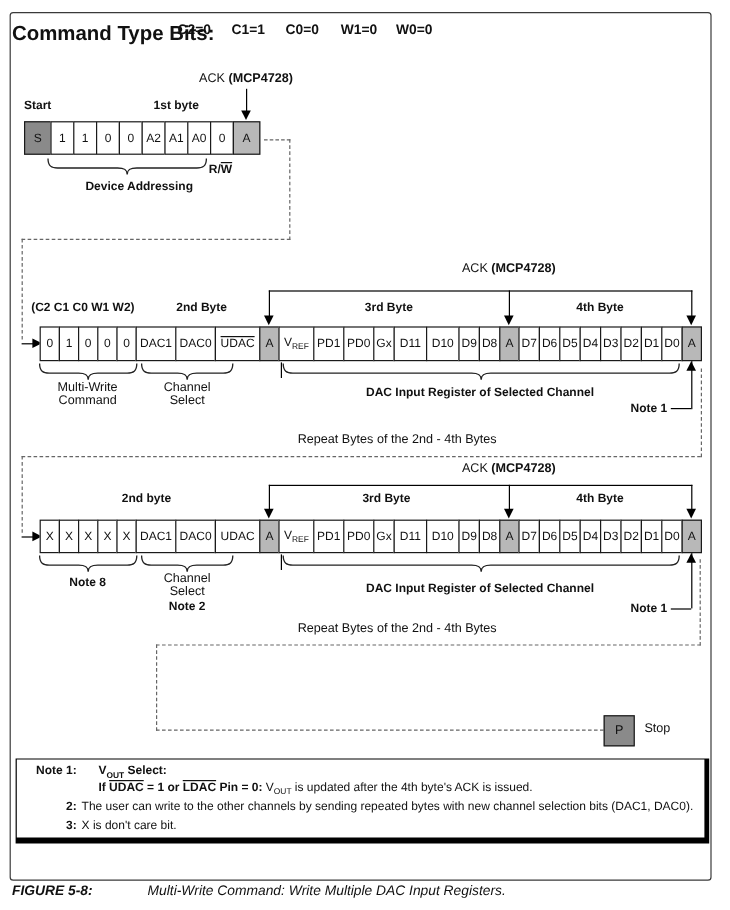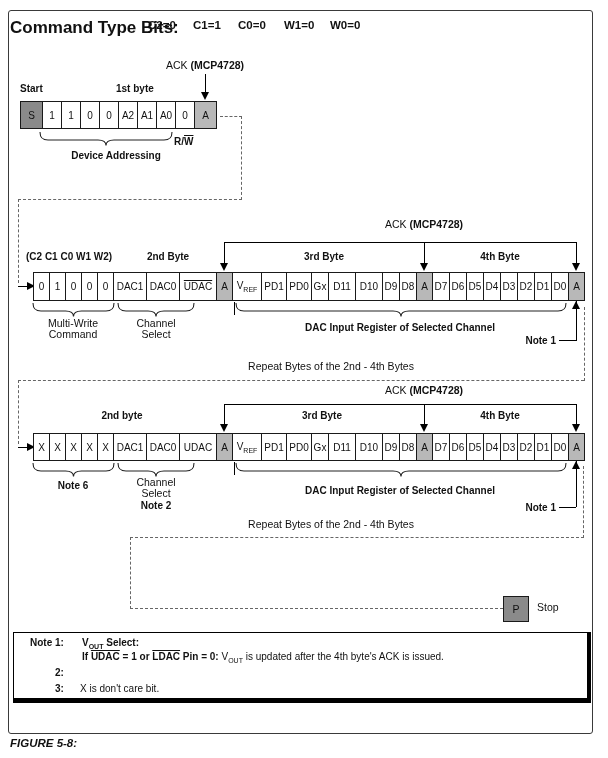--- a/index.html
+++ b/index.html
@@ -51,21 +51,21 @@
   <div class="lbl" style="left:193px;top:19px;font-size:11.5px">C1=1</div>
   <div class="lbl" style="left:238px;top:19px;font-size:11.5px">C0=0</div>
   <div class="lbl" style="left:284px;top:19px;font-size:11.5px">W1=0</div>
   <div class="lbl" style="left:330px;top:19px;font-size:11.5px">W0=0</div>
 
   <div class="txt cx" style="left:205px;top:60px"><span>ACK</span>&nbsp;<span class="b">(MCP4728)</span></div>
   <div class="vline" style="left:205px;top:74px;height:19px"></div>
   <div class="ar-d" style="left:205px;top:92px"></div>
 
   <div class="lbl" style="left:20px;top:83px">Start</div>
-  <div class="lbl" style="left:116px;top:83px">1st byte</div>
+  <div class="lbl" style="left:128px;top:83px">1st byte</div>
 
   <div class="row" style="left:20px;top:101px;height:28px">
       <div class="cell c-dark" style="width: 23px;">S</div>
       <div class="cell" style="width: 20px;">1</div>
       <div class="cell" style="width: 20px;">1</div>
       <div class="cell" style="width: 20px;">0</div>
       <div class="cell" style="width: 20px;">0</div>
       <div class="cell" style="width: 20px;">A2</div>
       <div class="cell" style="width: 20px;">A1</div>
       <div class="cell" style="width: 20px;">A0</div>
@@ -214,21 +214,21 @@
       <path d="M0,0 C0,6.5 3,8 8,8 L32.5,8 C37.5,8 40.5,9 40.5,13.5 C40.5,9 43.5,8 48.5,8 L73,8 C78,8 81,6.5 81,0" fill="none" stroke="#222" stroke-width="1.1"></path>
     </svg>
   <svg class="brace" style="left:118px;top:463px" viewBox="0 0 76 14" width="76" height="14">
       <path d="M0,0 C0,6.5 3,8 8,8 L30,8 C35,8 38,9 38,13.5 C38,9 41,8 46,8 L68,8 C73,8 76,6.5 76,0" fill="none" stroke="#222" stroke-width="1.1"></path>
     </svg>
   <div class="vline" style="left:234px;top:462px;height:13px"></div>
   <svg class="brace" style="left:236px;top:463px" viewBox="0 0 330 14" width="330" height="14">
       <path d="M0,0 C0,6.5 3,8 8,8 L157,8 C162,8 165,9 165,13.5 C165,9 168,8 173,8 L322,8 C327,8 330,6.5 330,0" fill="none" stroke="#222" stroke-width="1.1"></path>
     </svg>
 
-  <div class="lbl cx" style="left:73px;top:480px">Note 6</div>
+  <div class="lbl cx" style="left:73px;top:480px">Note 8</div>
   <div class="txt cx" style="left:156px;top:477px">Channel</div>
   <div class="txt cx" style="left:156px;top:488px">Select</div>
   <div class="lbl cx" style="left:156px;top:500px">Note 2</div>
   <div class="lbl cx" style="left:400px;top:485px">DAC Input Register of Selected Channel</div>
 
   <div class="lbl rx" style="left:556px;top:502px">Note 1</div>
   <div class="hline" style="left:559px;top:507px;width:17px"></div>
   <div class="vline" style="left:576px;top:461px;height:46px"></div>
   <div class="ar-u" style="left:576px;top:461px"></div>
 
@@ -242,17 +242,19 @@
       <span>P</span>
     </div>
   <div class="txt" style="left:537px;top:602px">Stop</div>
 
   <div class="notebox"></div>
   <div class="nt b" style="left:30px;top:637px">Note</div>
   <div class="nt b" style="left:55px;top:637px">1:</div>
   <div class="nt b" style="left:82px;top:637px"><span>V</span><sub>OUT</sub><span> Select:</span></div>
   <div class="nt" style="left:82px;top:651px"><span class="b"><span>If </span><span class="ov">UDAC</span><span> = 1 or </span><span class="ov">LDAC</span><span> Pin = 0: </span></span><span>V</span><sub>OUT</sub><span> is updated after the 4th byte's ACK is issued.</span></div>
   <div class="nt b" style="left:55px;top:667px">2:</div>
+  <div class="nt" style="left:68px;top:667px">The user can write to the other channels by sending repeated bytes with new channel selection bits (DAC1, DAC0).</div>
   <div class="nt b" style="left:55px;top:683px">3:</div>
-  <div class="nt" style="left:80px;top:683px">X is don't care bit.</div>
+  <div class="nt" style="left:68px;top:683px">X is don't care bit.</div>
 
   <div class="txt b it" style="left:10px;top:737px;font-size:11.5px">FIGURE 5-8:</div>
+  <div class="txt it" style="left:123px;top:737px;font-size:11.5px">Multi-Write Command: Write Multiple DAC Input Registers.</div>
 </div>
 
 </body></html>

